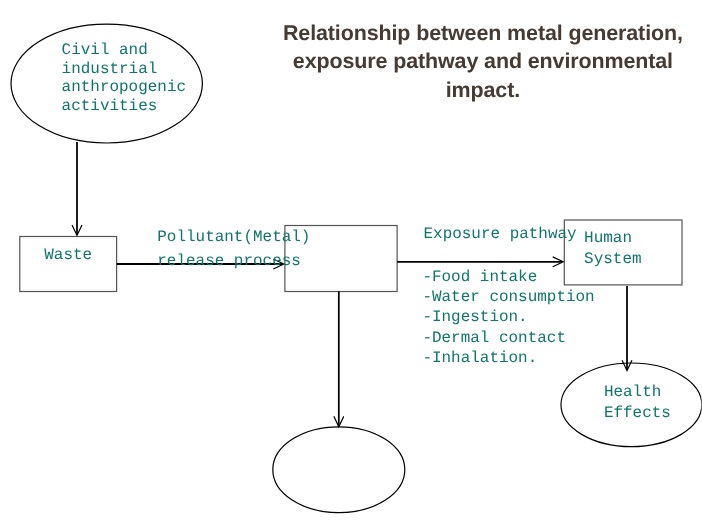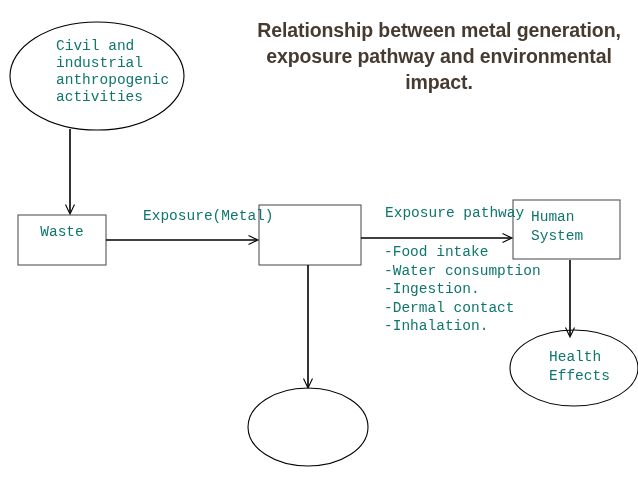--- a/index.html
+++ b/index.html
@@ -157,22 +157,23 @@
   <div class="lbl" id="waste-label">Waste</div>
 
 
   <div class="lbl" id="human-system-label">Human
 System</div>
 
   <div class="lbl" id="health-effects-label">Health
 Effects</div>
 
 
-  <div class="lbl" id="pollutant-label">Exposure(Metal)</div>
+  <div class="lbl" id="pollutant-label">Pollutant(Metal)</div>
 
+  <div class="lbl" id="release-process-label">release process</div>
 
 
   <div class="lbl" id="exposure-list-label">-Food intake
 -Water consumption
 -Ingestion.
 -Dermal contact
 -Inhalation.</div>
 
   <div class="lbl" id="exposure-pathway-label">Exposure pathway</div>
 

